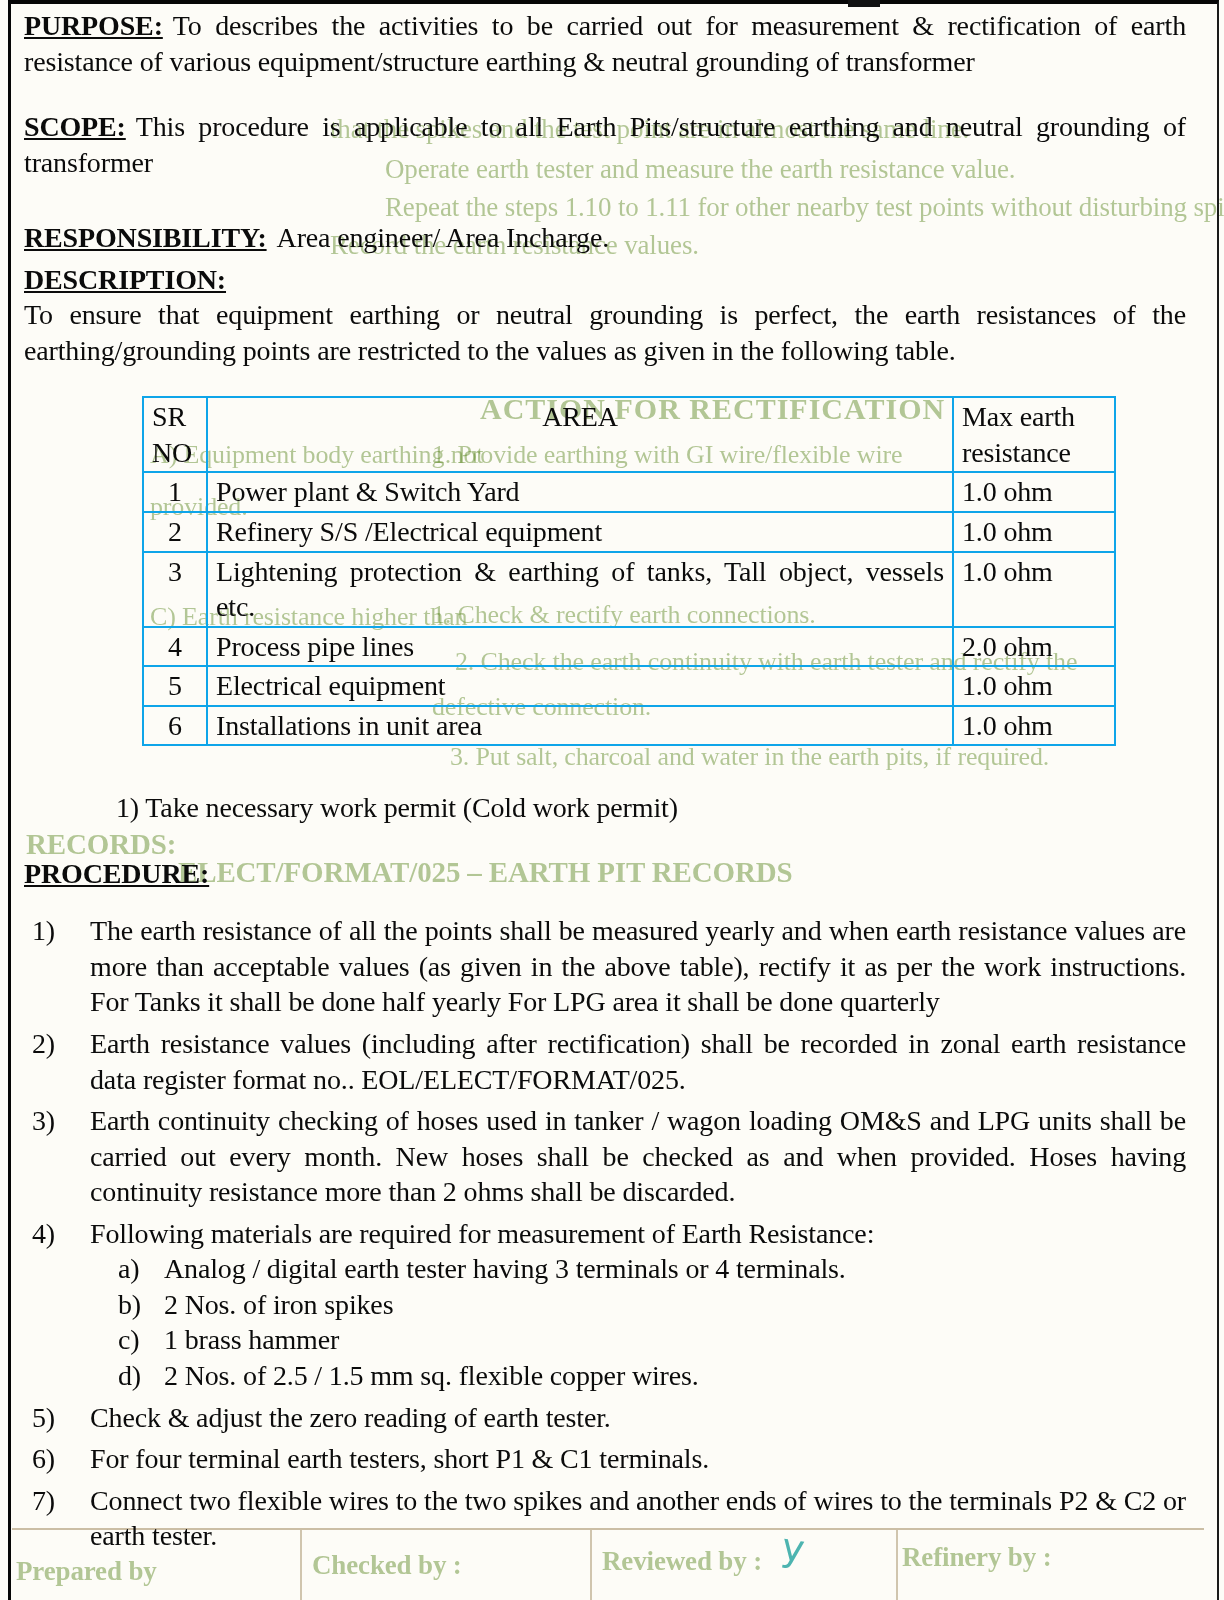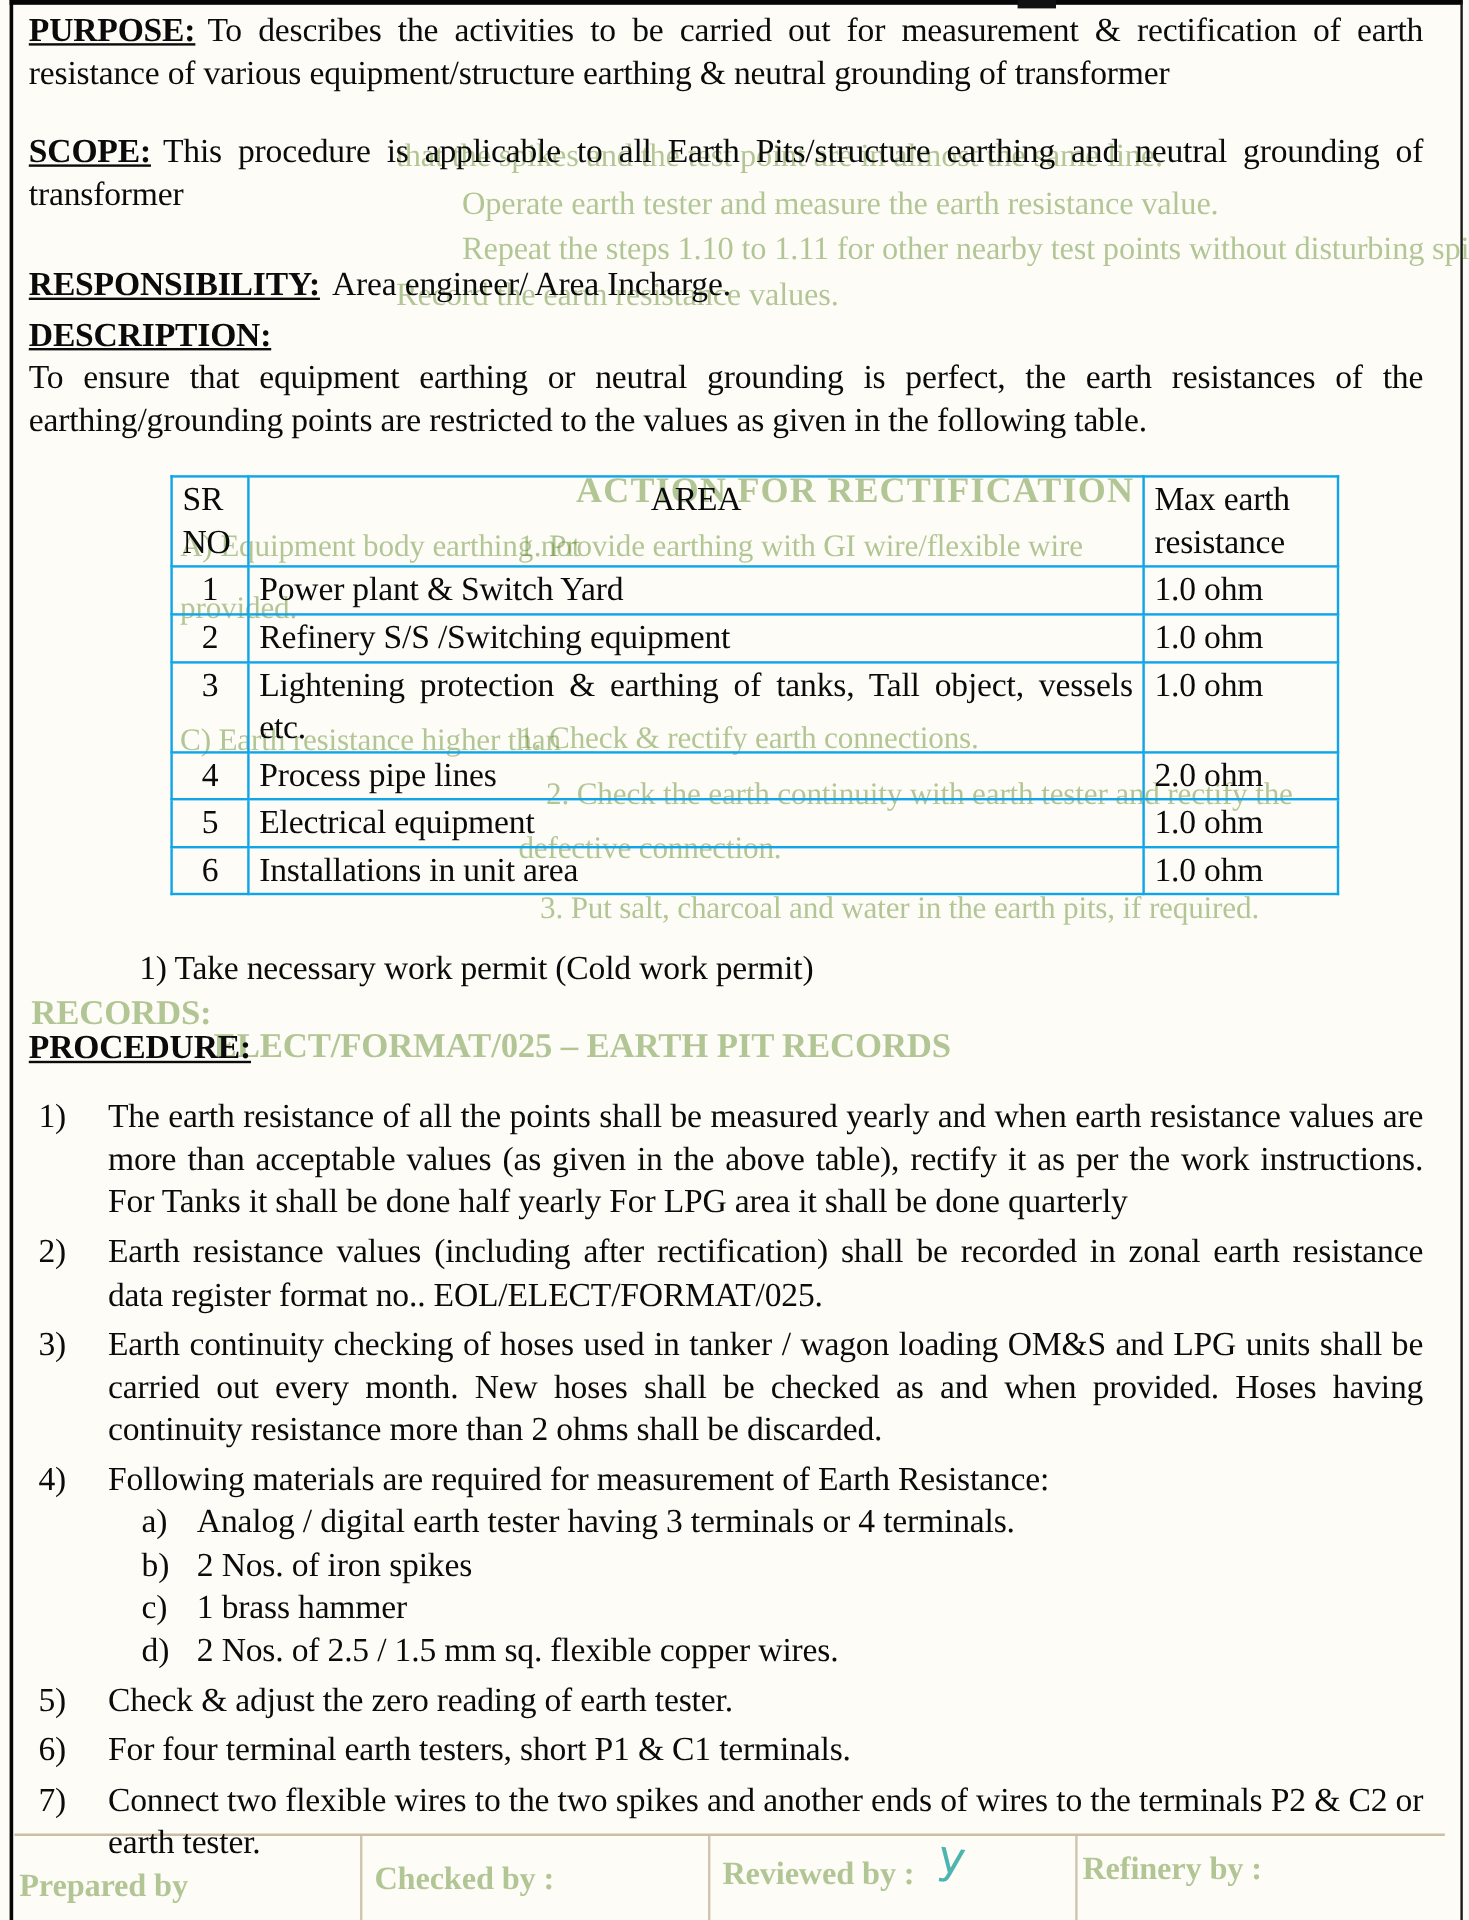--- a/index.html
+++ b/index.html
@@ -145,21 +145,21 @@
       </tr>
     </thead>
     <tbody>
       <tr>
         <td class="td-sr">1</td>
         <td class="td-area">Power plant &amp; Switch Yard</td>
         <td class="td-max">1.0 ohm</td>
       </tr>
       <tr>
         <td class="td-sr">2</td>
-        <td class="td-area">Refinery S/S /Switching equipment</td>
+        <td class="td-area">Refinery S/S /Electrical equipment</td>
         <td class="td-max">1.0 ohm</td>
       </tr>
       <tr>
         <td class="td-sr">3</td>
         <td class="td-area">Lightening protection &amp; earthing of tanks, Tall object, vessels etc.</td>
         <td class="td-max">1.0 ohm</td>
       </tr>
       <tr>
         <td class="td-sr">4</td>
         <td class="td-area">Process pipe lines</td>

